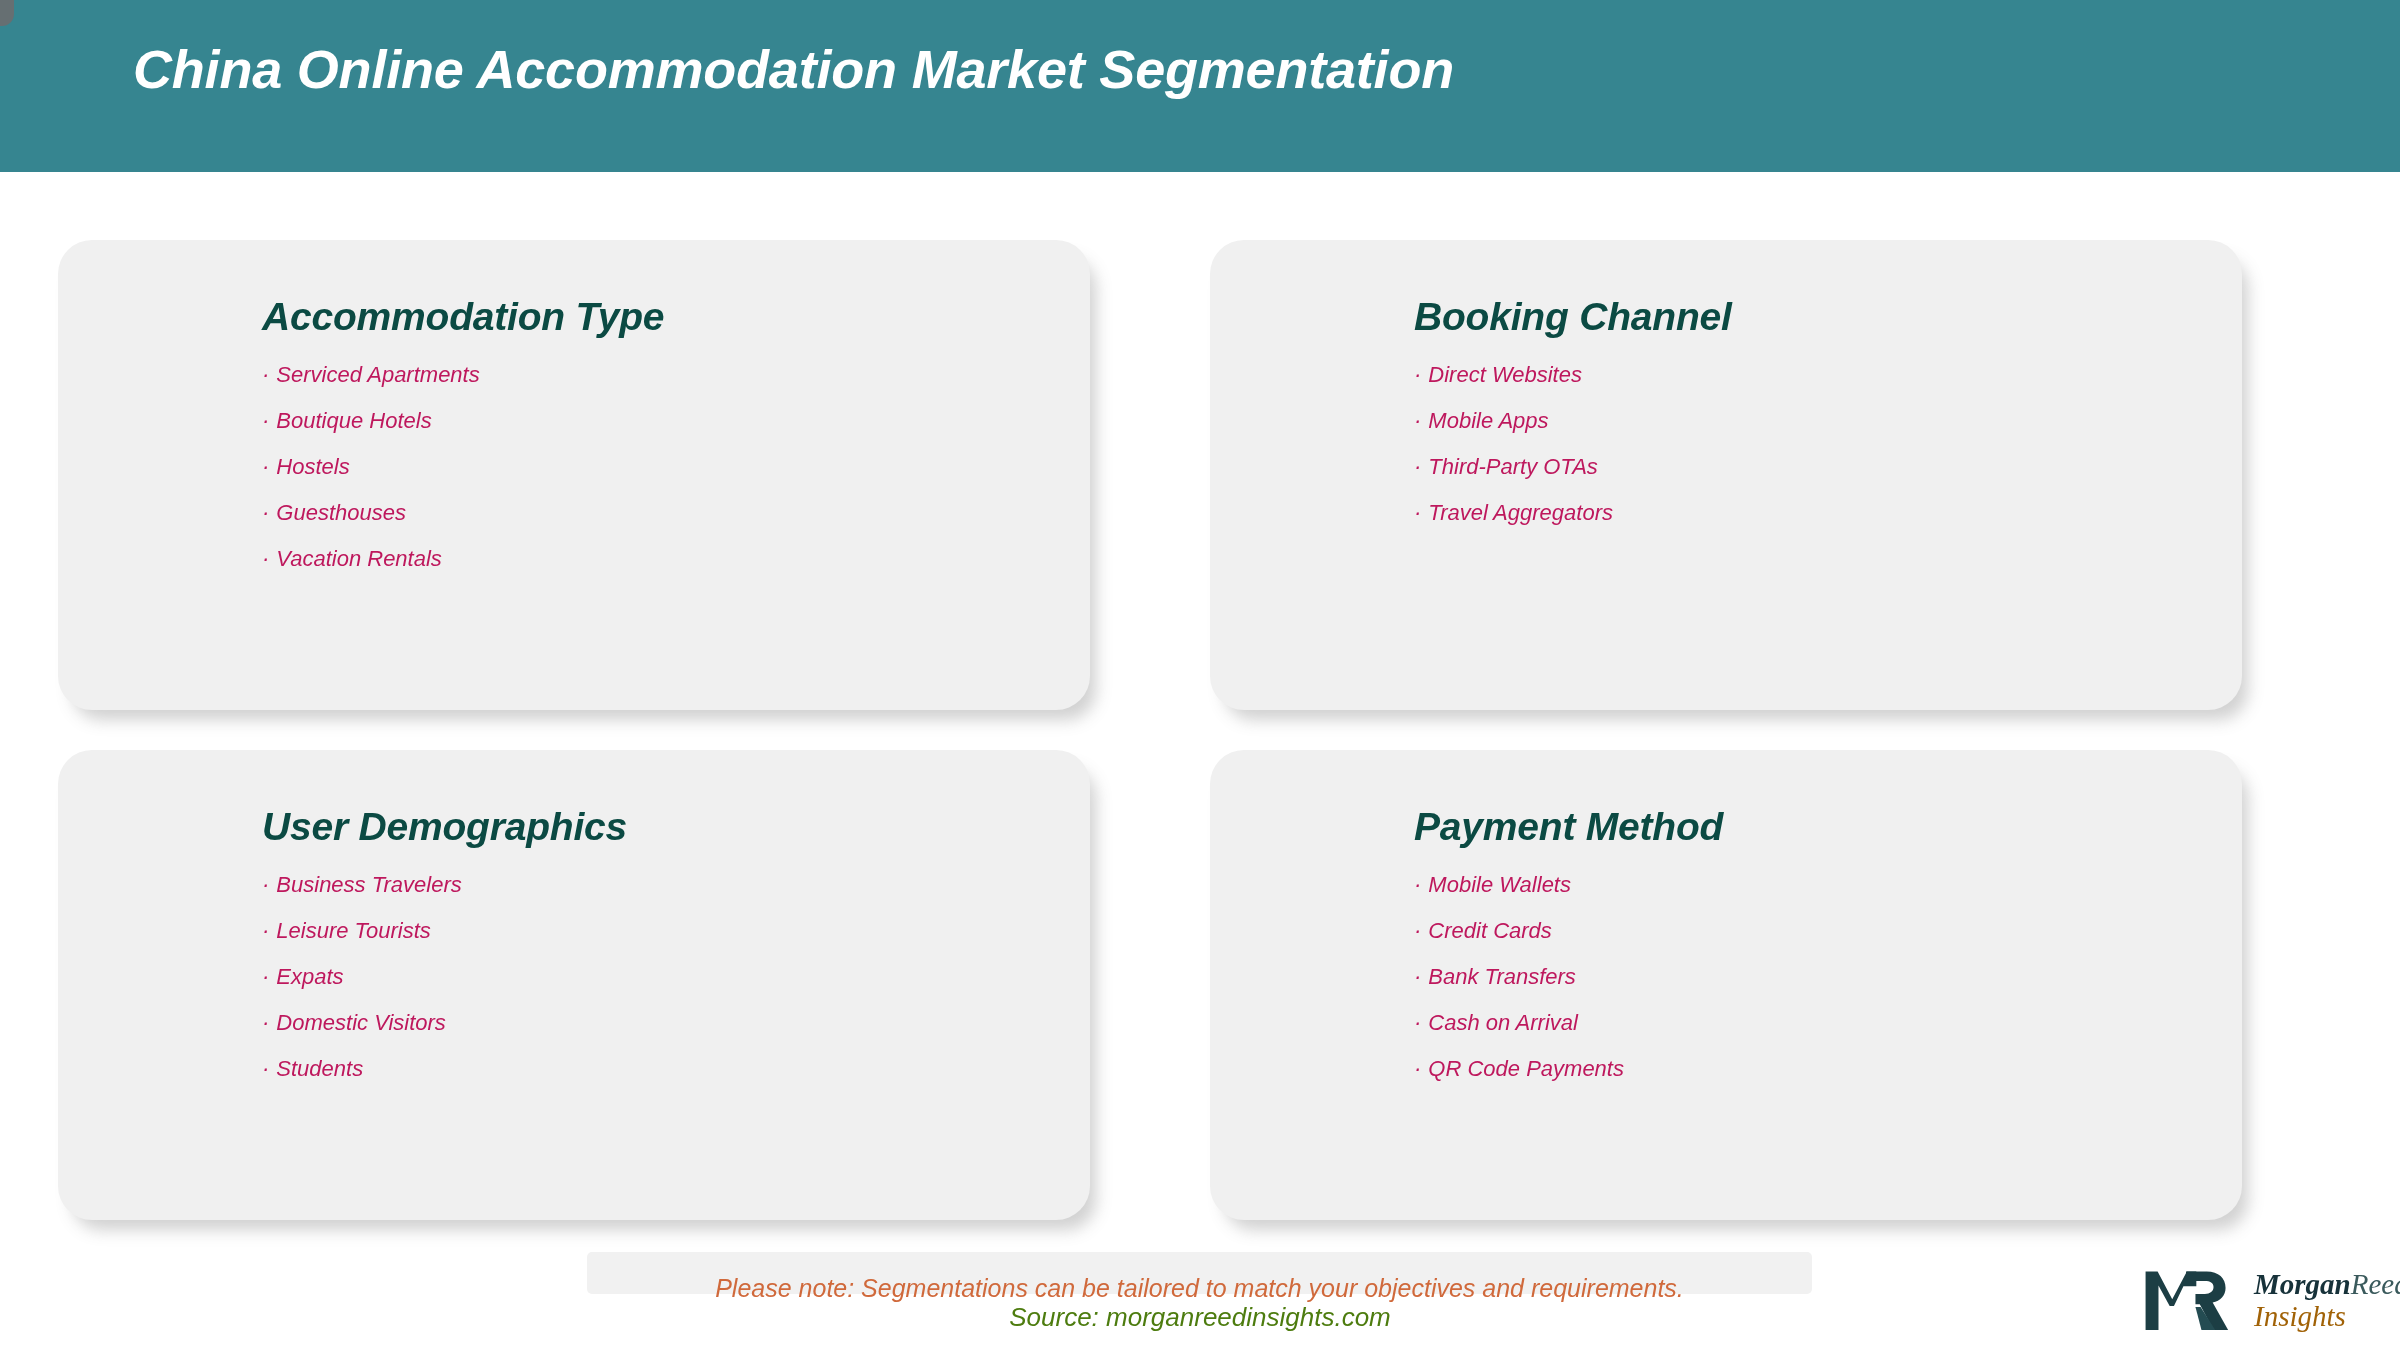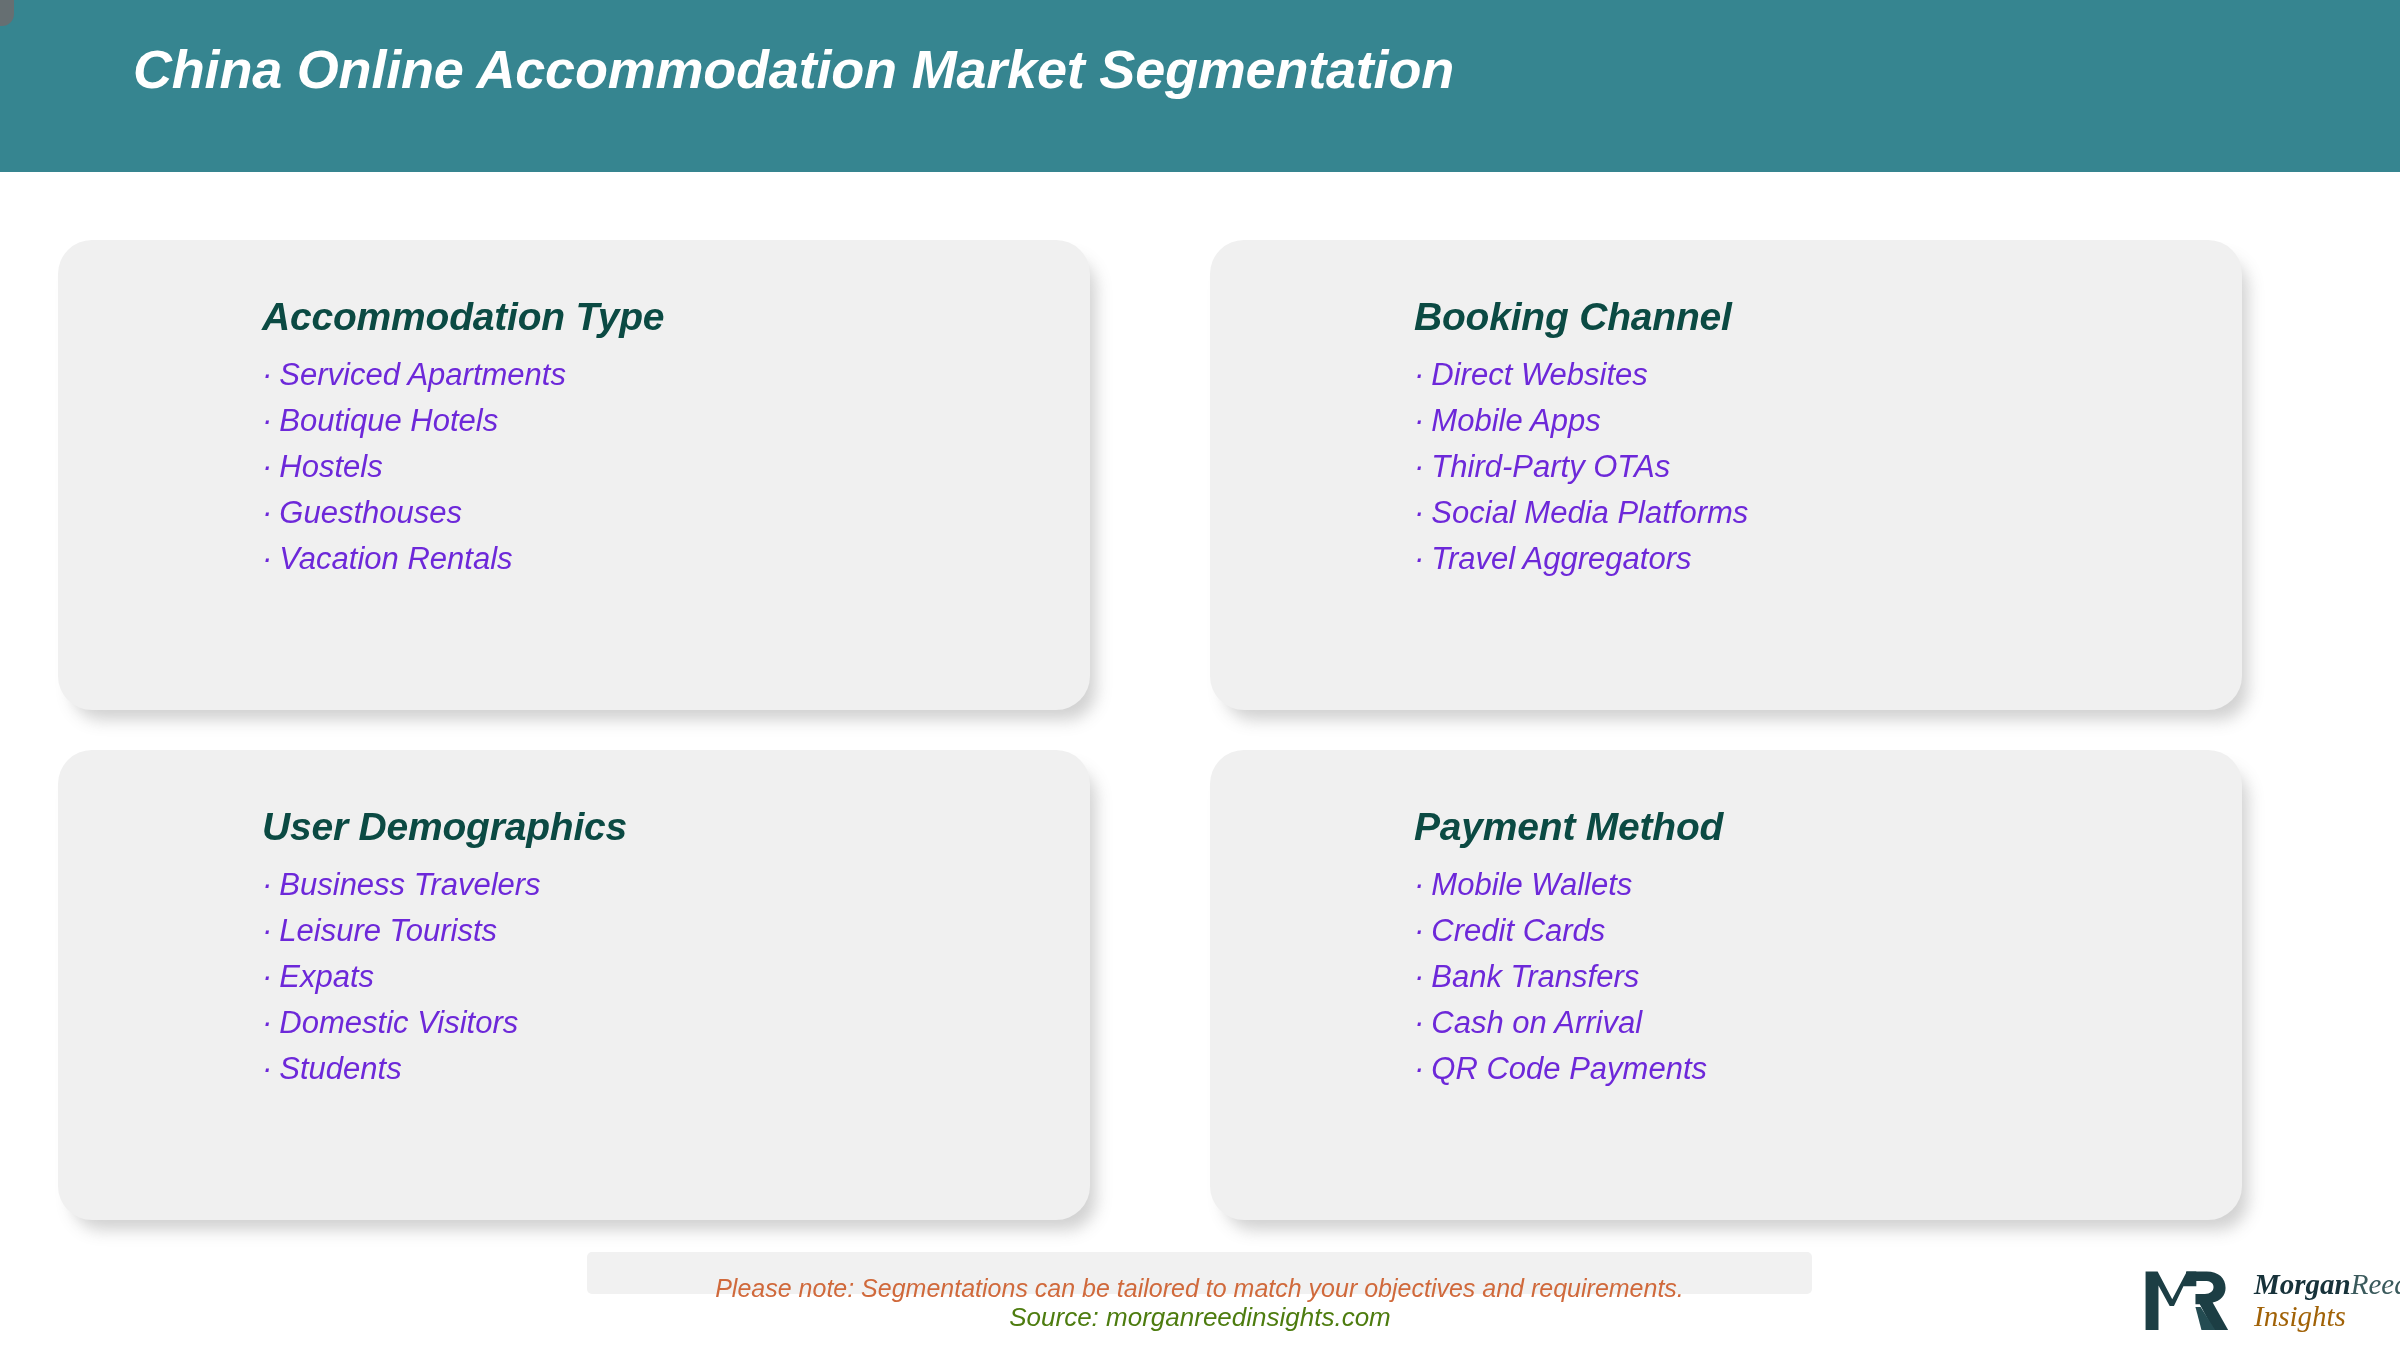--- a/index.html
+++ b/index.html
@@ -79,23 +79,23 @@
     font-size: 39px;
     font-weight: bold;
     color: #0b4a43;
     letter-spacing: -0.2px;
     line-height: 1.1;
     margin-bottom: 13px;
     white-space: nowrap;
   }
   .card-list { list-style: none; }
   .card-list li {
-    font-size: 31px;
+    font-size: 22px;
     font-weight: normal;
-    color: #6d28d9;
+    color: #be185d;
     line-height: 46px;
     white-space: nowrap;
   }
   .card-list li .bullet { margin-right: 7px; }
 
   
   .note-pill {
     position: absolute;
     left: 587px;
     top: 1252px;
@@ -172,21 +172,20 @@
       </div>
     </div>
 
     <div class="card c1">
       <div class="card-inner">
         <div class="card-title">Booking Channel</div>
         <ul class="card-list">
           <li><span class="bullet">·</span><span>Direct Websites</span></li>
           <li><span class="bullet">·</span><span>Mobile Apps</span></li>
           <li><span class="bullet">·</span><span>Third-Party OTAs</span></li>
-          <li><span class="bullet">·</span><span>Social Media Platforms</span></li>
           <li><span class="bullet">·</span><span>Travel Aggregators</span></li>
         </ul>
       </div>
     </div>
 
     <div class="card c2">
       <div class="card-inner">
         <div class="card-title">User Demographics</div>
         <ul class="card-list">
           <li><span class="bullet">·</span><span>Business Travelers</span></li>

